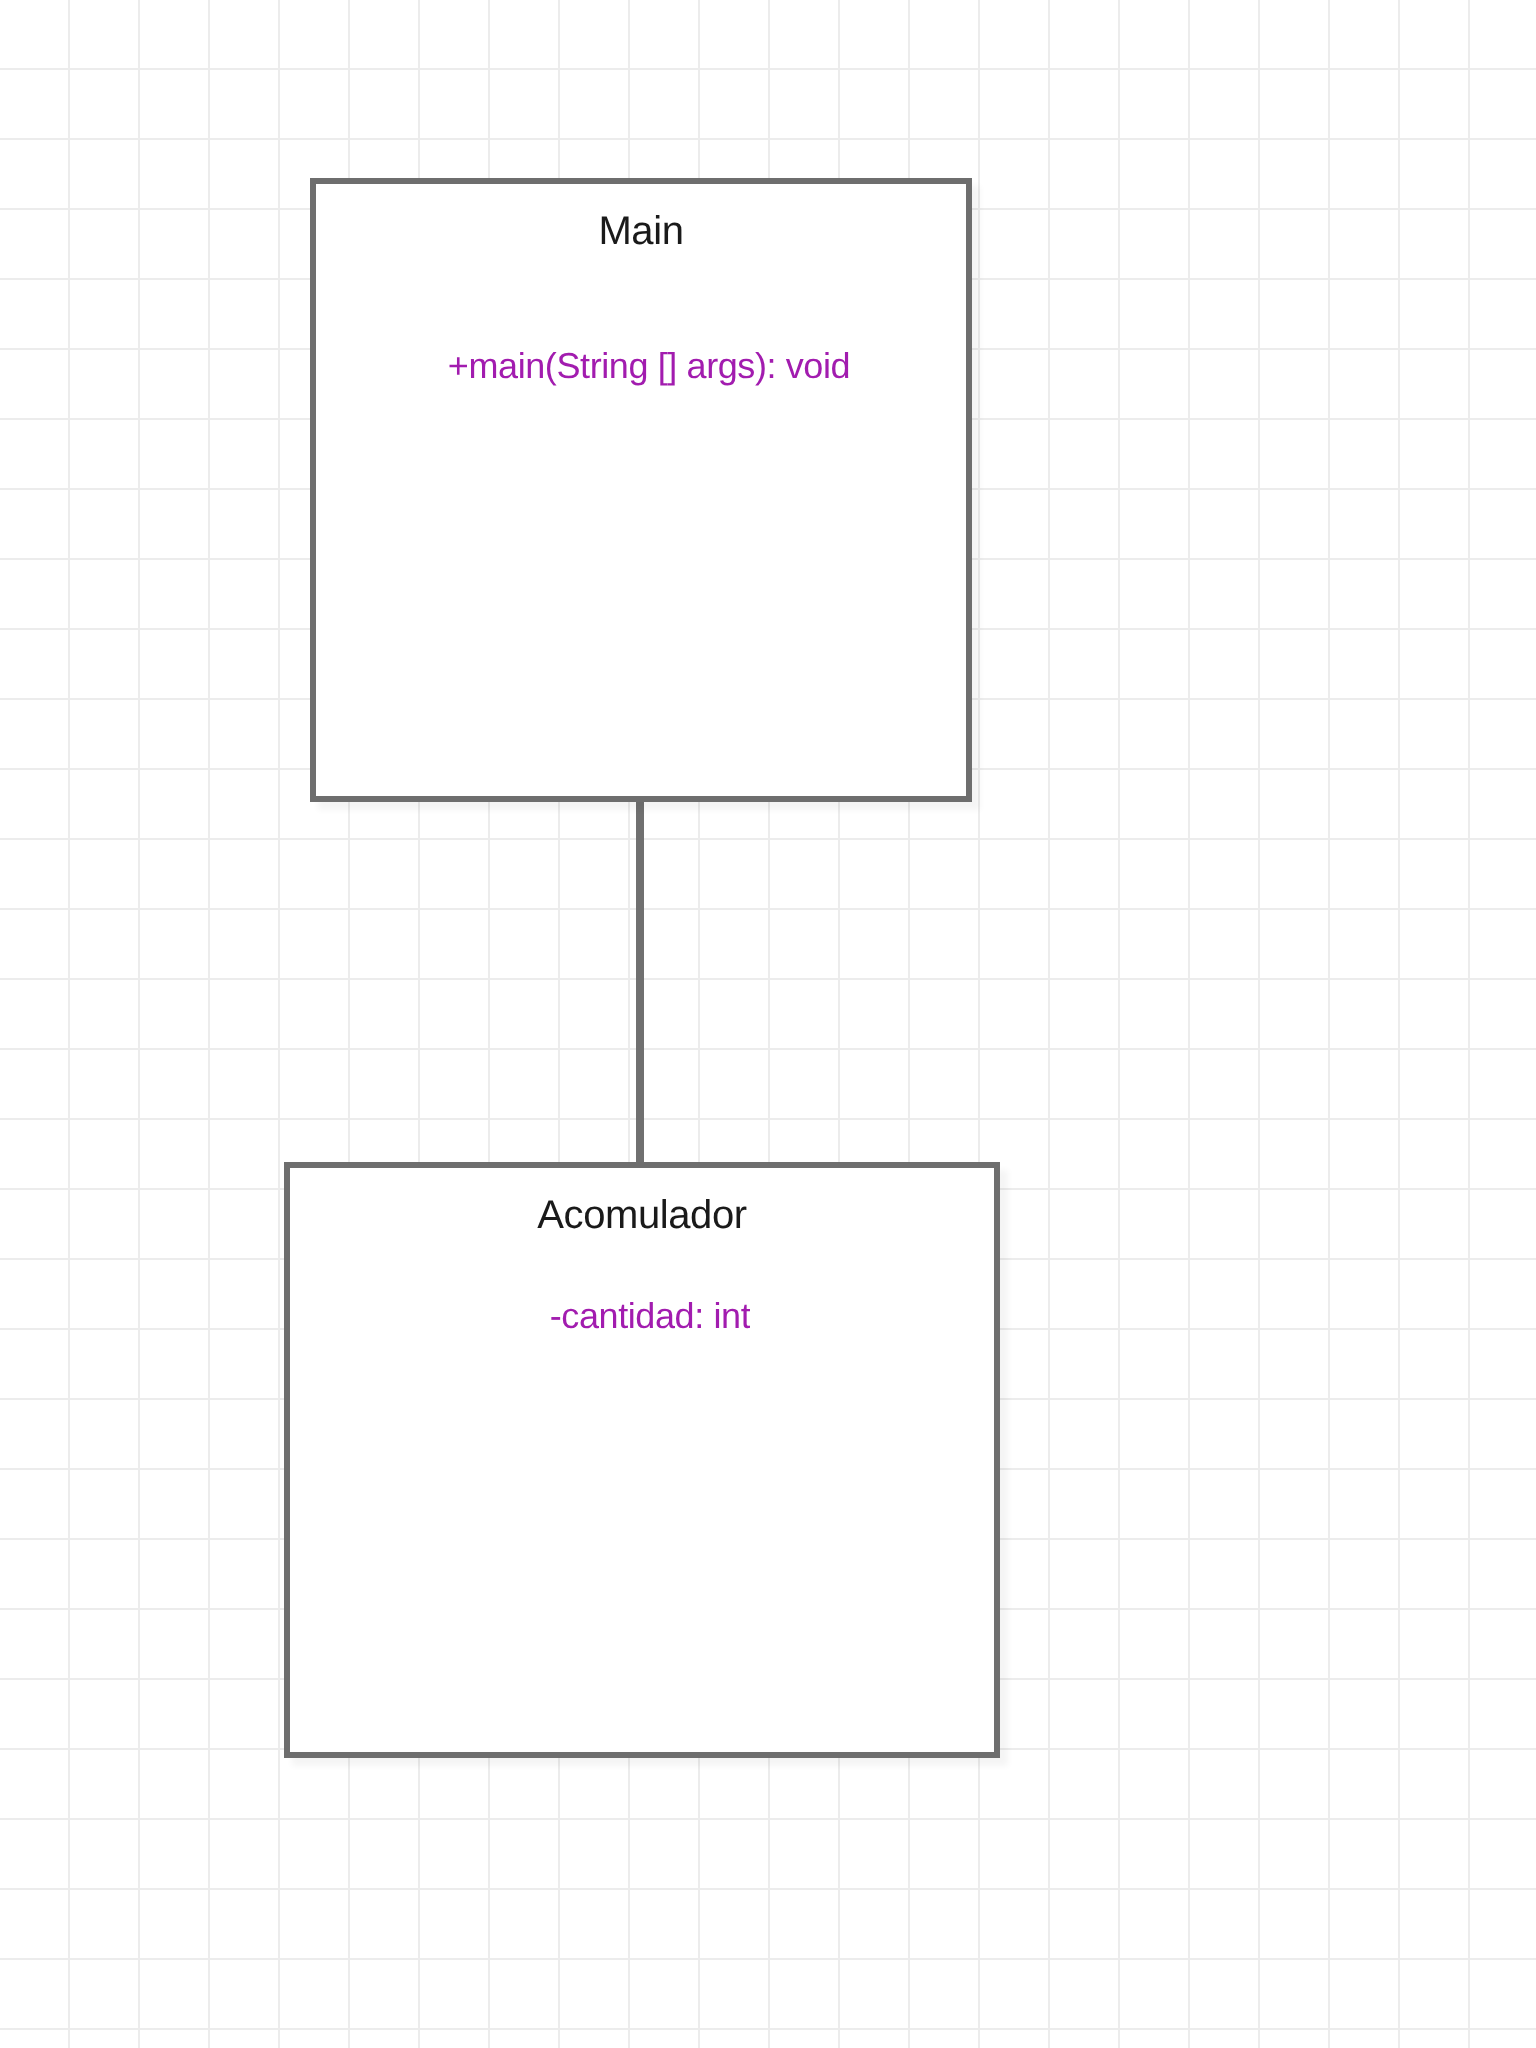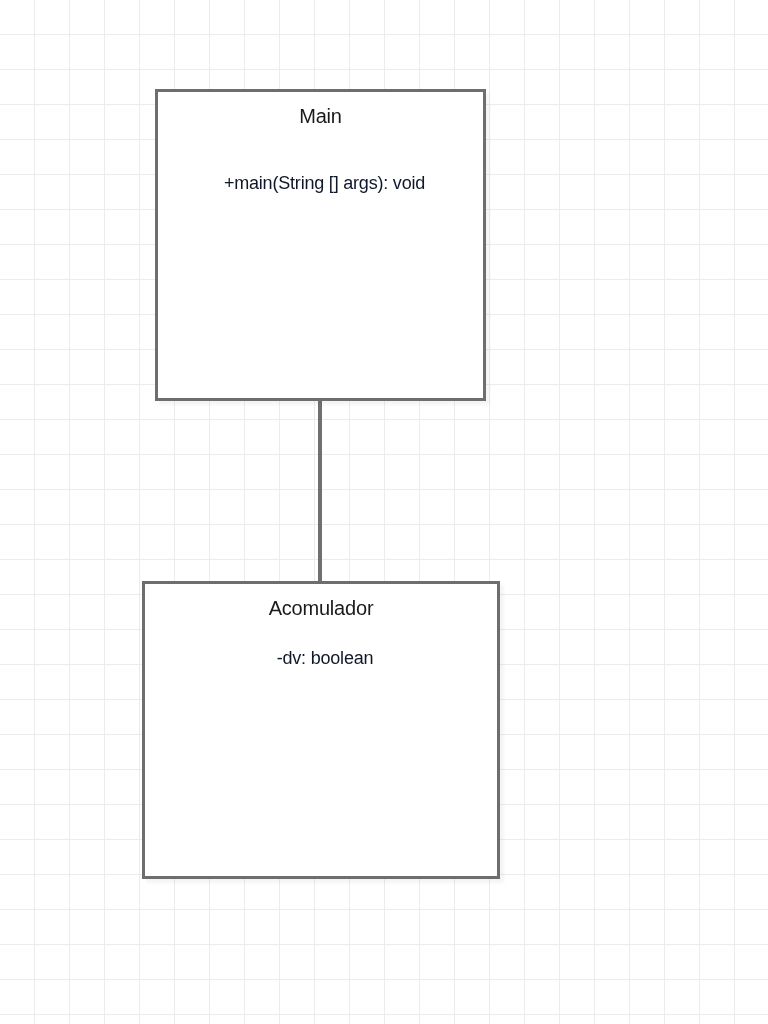--- a/index.html
+++ b/index.html
@@ -69,21 +69,21 @@
     overflow: hidden;
   }
 
   .uml-compartment.empty-strip {
     flex: 0 0 14px;
     padding: 0;
   }
 
   .uml-member {
     font-size: 18px;
-    color: #0f172a;
+    color: #a21caf;
     line-height: 30px;
     white-space: nowrap;
     letter-spacing: -0.2px;
   }
 
   
   #class-main {
     left: 155px;
     top: 89px;
     width: 331px;
@@ -129,20 +129,20 @@
     </div>
   </div>
 
   <div class="uml-class" id="class-acomulador">
 
     <div class="uml-title">Acomulador</div>
 
     <div class="uml-divider"></div>
 
     <div class="uml-compartment attrs">
-      <div class="uml-member">-dv: boolean</div>
+      <div class="uml-member">-cantidad: int</div>
     </div>
 
     <div class="uml-divider"></div>
 
   </div>
 
 </div>
 
 </body></html>

